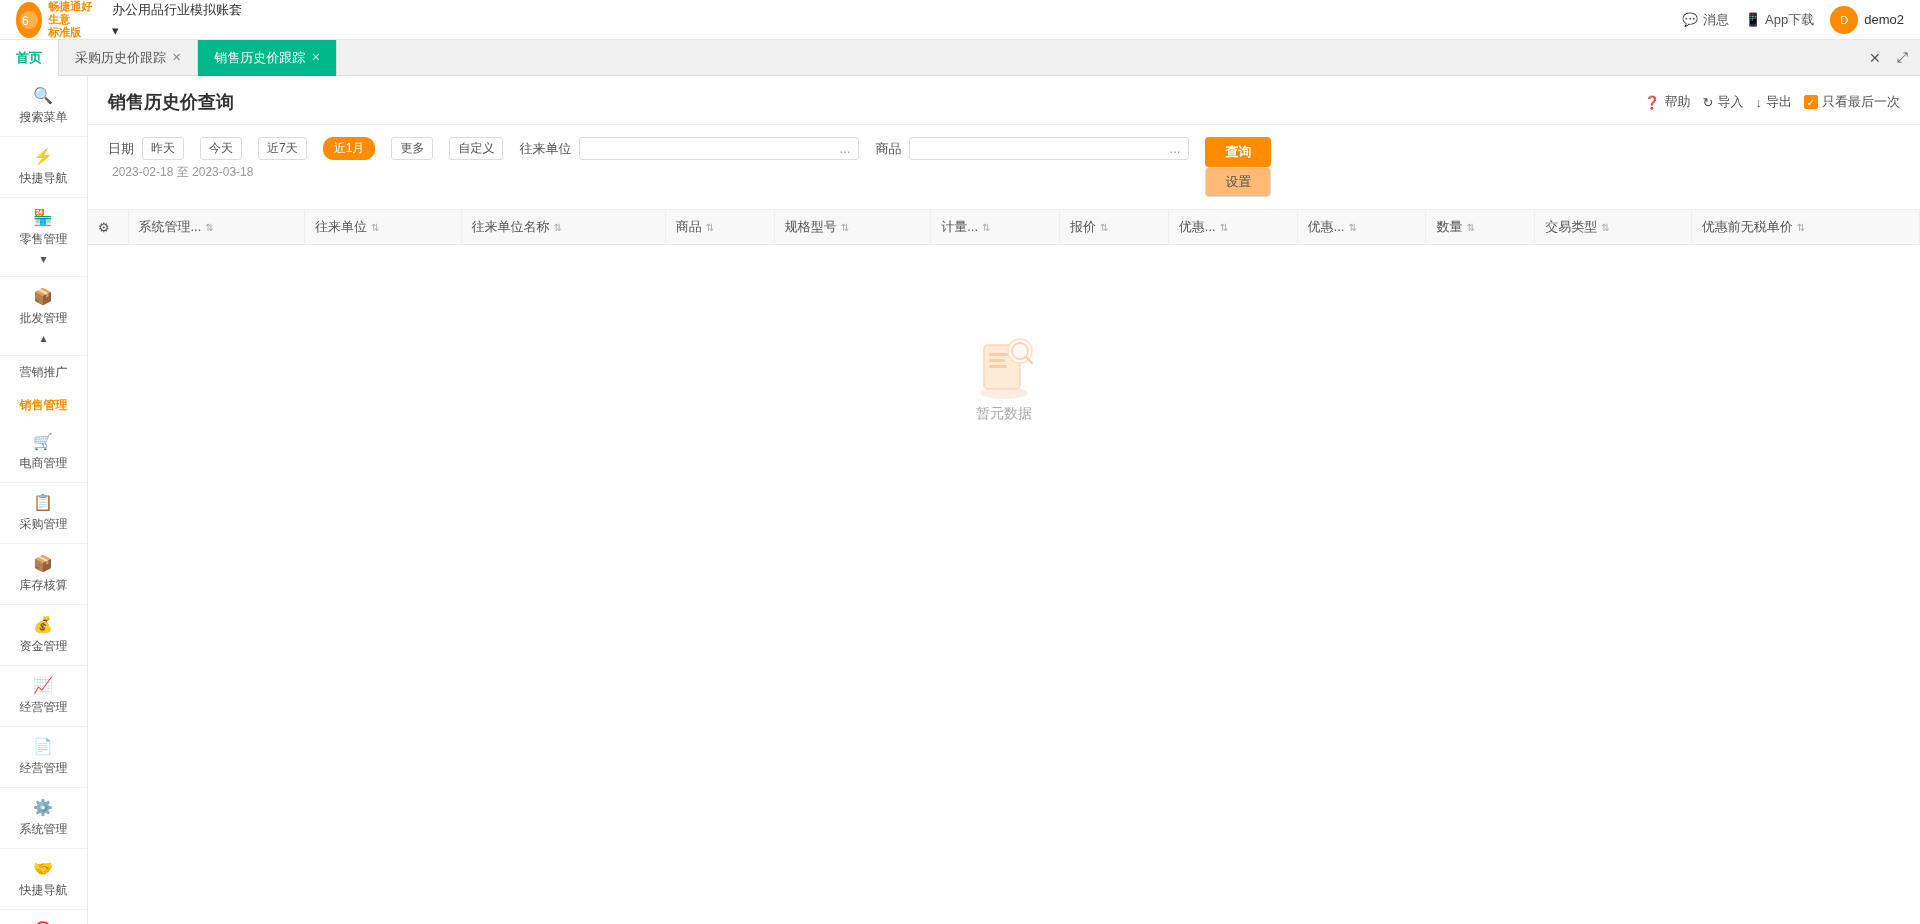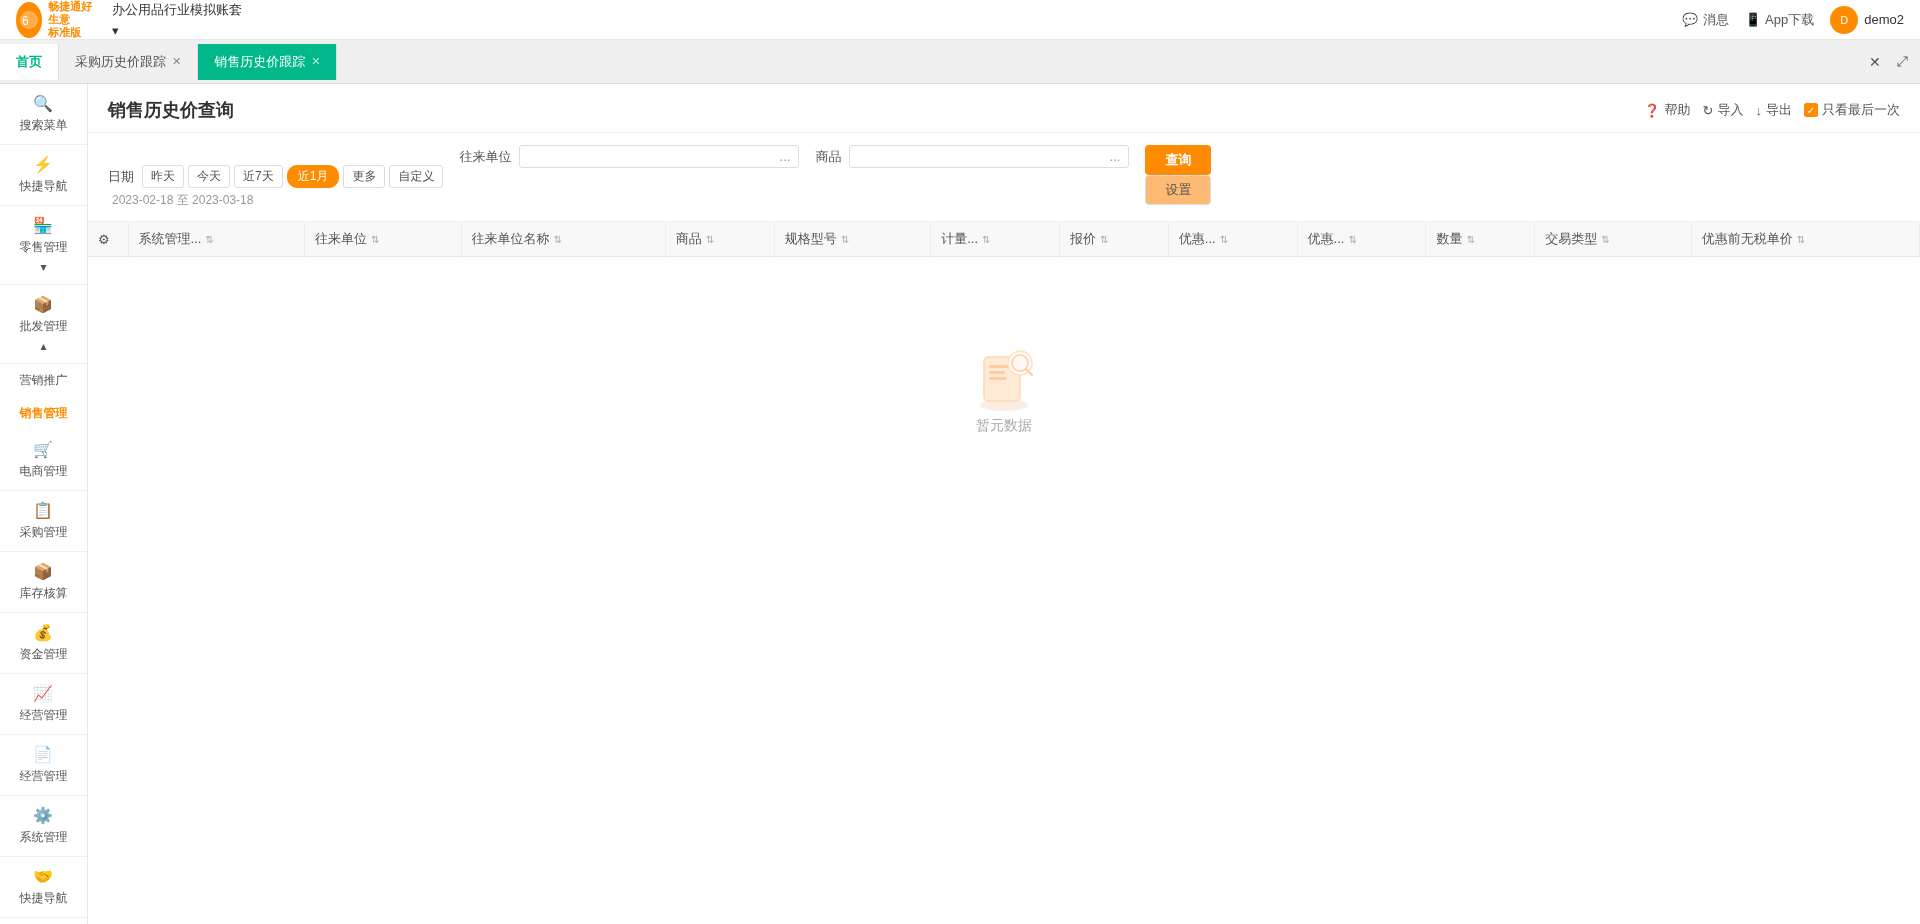--- a/index.html
+++ b/index.html
@@ -11,21 +11,21 @@
     .logo-area { display: flex; align-items: center; gap: 6px; width: 80px; }
     .logo-icon { width: 36px; height: 36px; background: #ff8c00; border-radius: 50%; display: flex; align-items: center; justify-content: center; }
     .logo-icon svg { width: 20px; height: 20px; fill: #fff; }
     .logo-text { font-size: 11px; color: #ff8c00; font-weight: bold; line-height: 1.2; }
     .app-selector { display: flex; align-items: flex-start; gap: 4px; font-size: 13px; color: #333; cursor: pointer; padding: 4px 8px; border-radius: 4px; flex-direction: column; }
     .top-bar-right { display: flex; align-items: center; gap: 16px; }
     .top-bar-right .icon-btn { display: flex; align-items: center; gap: 4px; cursor: pointer; color: #555; font-size: 13px; }
     .avatar { width: 28px; height: 28px; border-radius: 50%; background: #ff8c00; display: flex; align-items: center; justify-content: center; color: #fff; font-size: 11px; }
 
     
-    .tab-bar { display: flex; align-items: center; height: 44px; background: #f0f0f0; border-bottom: 1px solid #ddd; }
+    .tab-bar { display: flex; align-items: center; height: 36px; background: #f0f0f0; border-bottom: 1px solid #ddd; }
     .tab { display: flex; align-items: center; padding: 0 16px; height: 36px; cursor: pointer; font-size: 13px; color: #555; border-right: 1px solid #ddd; gap: 6px; white-space: nowrap; }
     .tab.home { background: #fff; color: #00b88a; font-weight: bold; }
     .tab.active { background: #00b88a; color: #fff; }
     .tab .close-btn { font-size: 11px; cursor: pointer; opacity: 0.7; }
     .tab-bar-actions { margin-left: auto; display: flex; align-items: center; gap: 8px; padding-right: 8px; }
     .tab-action-btn { cursor: pointer; color: #555; font-size: 14px; padding: 4px; }
 
     
     .main-layout { display: flex; height: calc(924px - 76px); }
 
@@ -44,21 +44,21 @@
     .page-title { font-size: 18px; font-weight: bold; color: #333; }
     .page-header-actions { display: flex; align-items: center; gap: 12px; }
     .header-action { display: flex; align-items: center; gap: 4px; cursor: pointer; color: #555; font-size: 13px; }
     .checkbox-label { display: flex; align-items: center; gap: 4px; cursor: pointer; font-size: 13px; color: #555; }
     .checkbox-orange { width: 14px; height: 14px; border: 1px solid #ff8c00; border-radius: 2px; background: #ff8c00; display: inline-flex; align-items: center; justify-content: center; }
     .checkbox-orange::after { content: '✓'; color: #fff; font-size: 10px; }
 
     
     .filter-bar { padding: 12px 20px; border-bottom: 1px solid #eee; display: flex; align-items: center; gap: 16px; flex-wrap: wrap; }
     .filter-label { font-size: 13px; color: #555; white-space: nowrap; }
-    .date-btn-group { display: flex; align-items: center; gap: 4px; }
+    .date-btn-group { display: flex; align-items: center; gap: 16px; }
     .date-btn { padding: 2px 8px; border: 1px solid #ddd; border-radius: 3px; cursor: pointer; font-size: 12px; background: #fff; color: #555; }
     .date-btn.active { background: #ff8c00; color: #fff; border-color: #ff8c00; border-radius: 10px; padding: 2px 10px; }
     .date-range-text { font-size: 12px; color: #999; margin-left: 4px; }
     .filter-input { display: flex; align-items: center; border: 1px solid #ddd; border-radius: 3px; padding: 3px 8px; min-width: 200px; cursor: pointer; background: #fff; }
     .filter-input-text { color: #ccc; font-size: 13px; flex: 1; }
     .filter-input-dots { color: #999; }
     .query-btn { padding: 6px 20px; background: #ff8c00; color: #fff; border: none; border-radius: 4px; cursor: pointer; font-size: 13px; font-weight: bold; }
     .settings-btn { padding: 5px 16px; background: #fdba74; color: #555; border: 1px solid #ddd; border-radius: 4px; cursor: pointer; font-size: 13px; }
     .filter-row { display: flex; align-items: flex-start; gap: 16px; }
     .filter-col { display: flex; flex-direction: column; gap: 4px; }
@@ -224,21 +224,21 @@
         <label class="checkbox-label">
           <span class="checkbox-orange"></span>
           <span>只看最后一次</span>
         </label>
       </div>
     </div>
 
     <div class="filter-bar">
       <div class="filter-row">
         <div class="filter-col">
-          <div style="display:flex;align-items:center;gap:8px;margin-top:20px;">
+          <div style="display:flex;align-items:center;gap:8px;">
             <span class="filter-label">日期</span>
             <div class="date-btn-group">
               <button class="date-btn">昨天</button>
               <button class="date-btn">今天</button>
               <button class="date-btn">近7天</button>
               <button class="date-btn active">近1月</button>
               <button class="date-btn">更多</button>
               <button class="date-btn">自定义</button>
             </div>
           </div>

